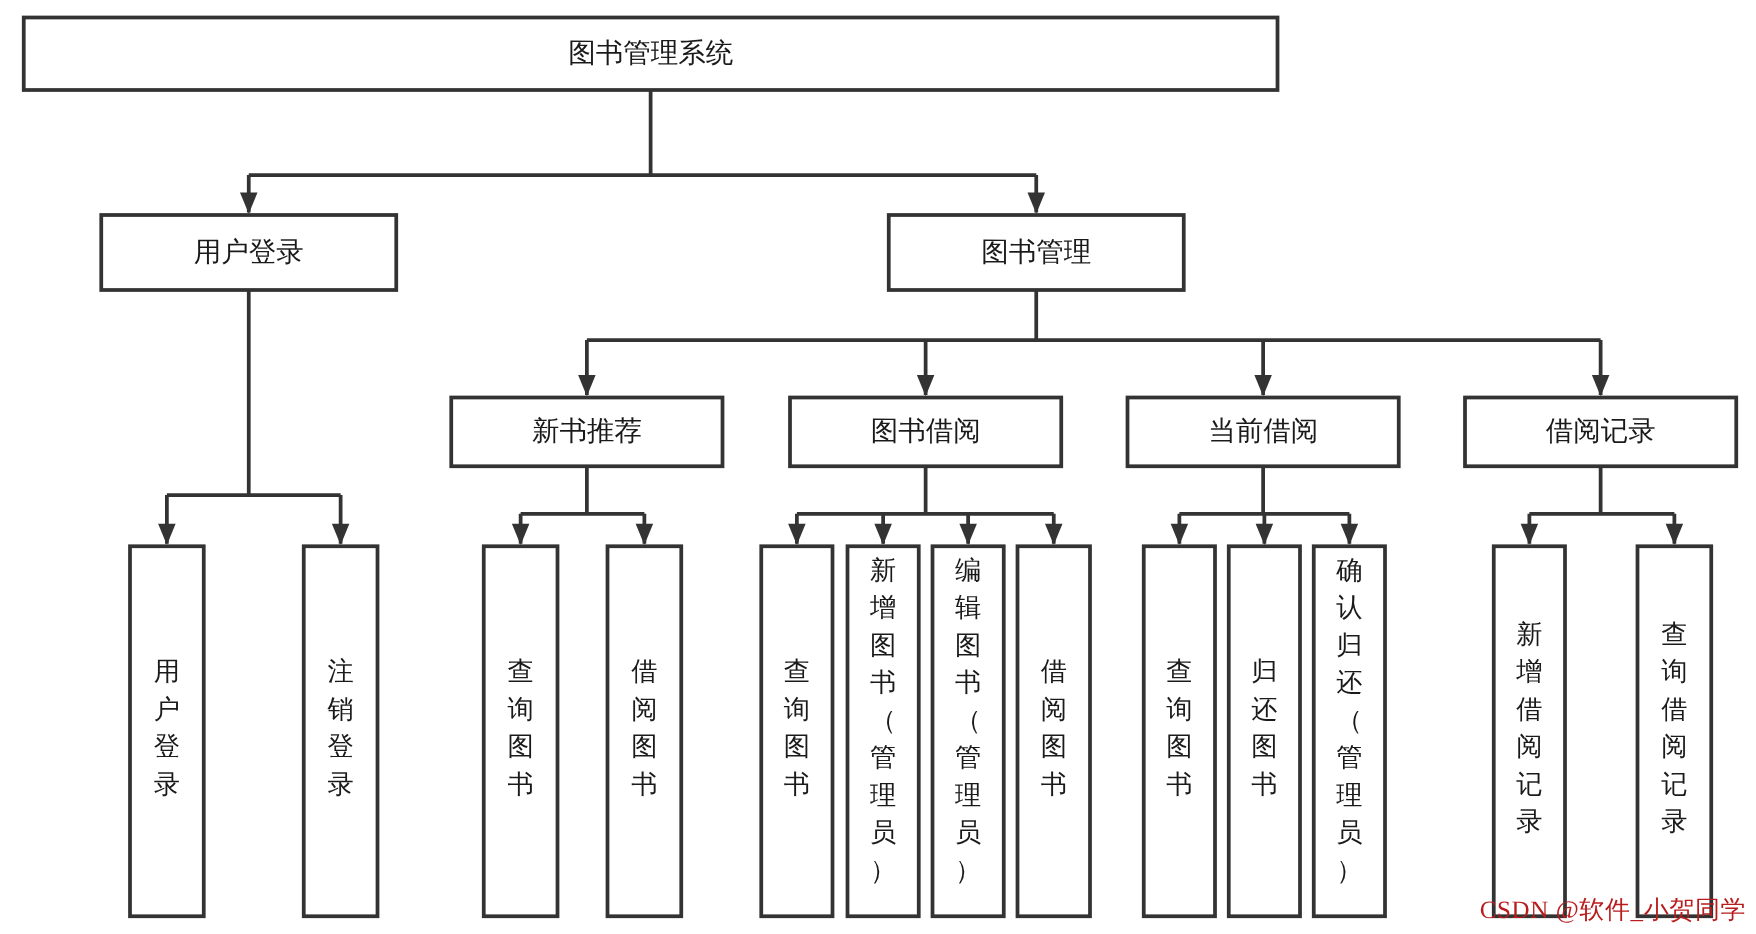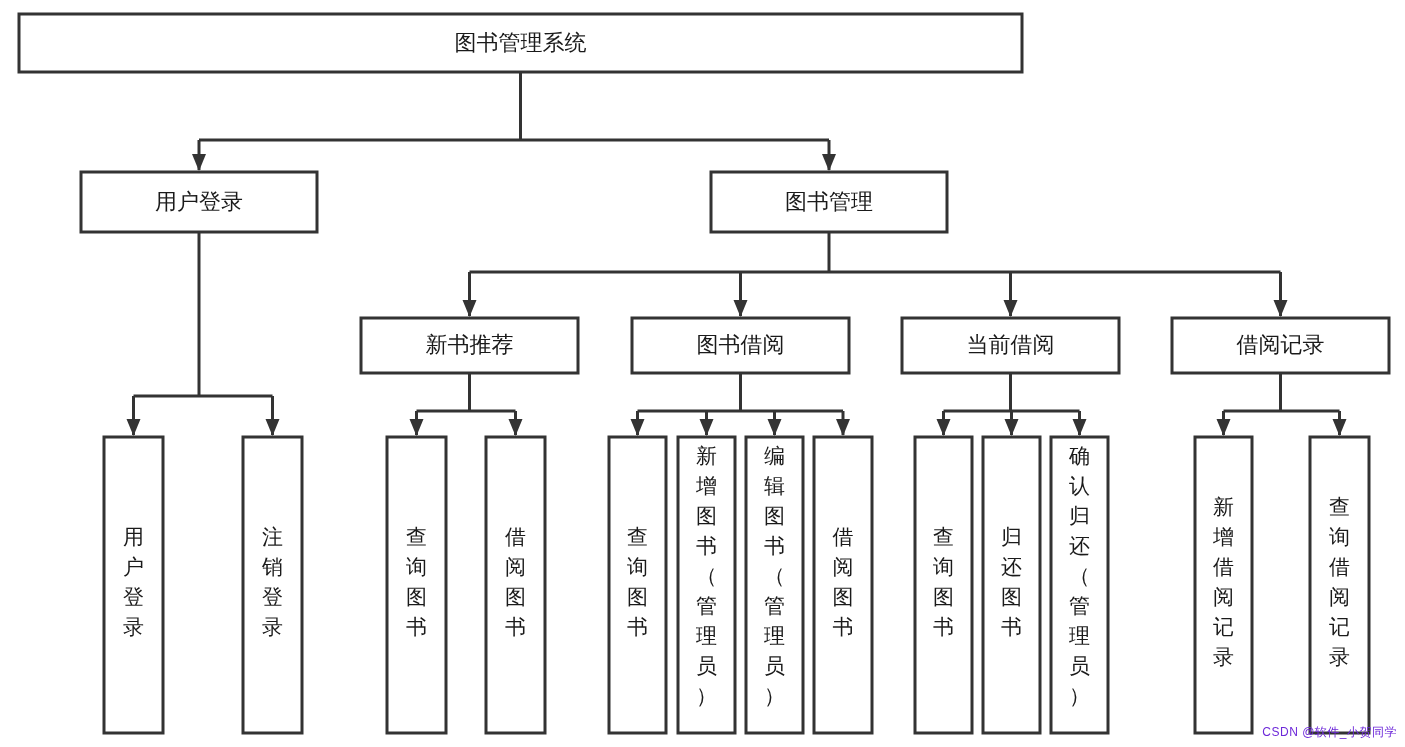--- a/index.html
+++ b/index.html
@@ -50,23 +50,23 @@
   .node-label-v {
     font-family: "Liberation Sans", sans-serif;
     font-size: 21px;
     fill: #1a1a1a;
     text-anchor: middle;
   }
   .watermark {
     position: absolute;
     right: 8px;
     bottom: 6px;
-    font-family: Liberation Sans, sans-serif;
-    font-size: 12px;
-    color: #6d28d9;
+    font-family: Liberation Serif, serif;
+    font-size: 20px;
+    color: #b91c1c;
     letter-spacing: 0.5px;
     white-space: nowrap;
     user-select: none;
   }
 </style>
 </head>
 <body>
 
 <div id="diagram-root">
   <svg class="flow" viewBox="0 0 1405 747" xmlns="http://www.w3.org/2000/svg">

